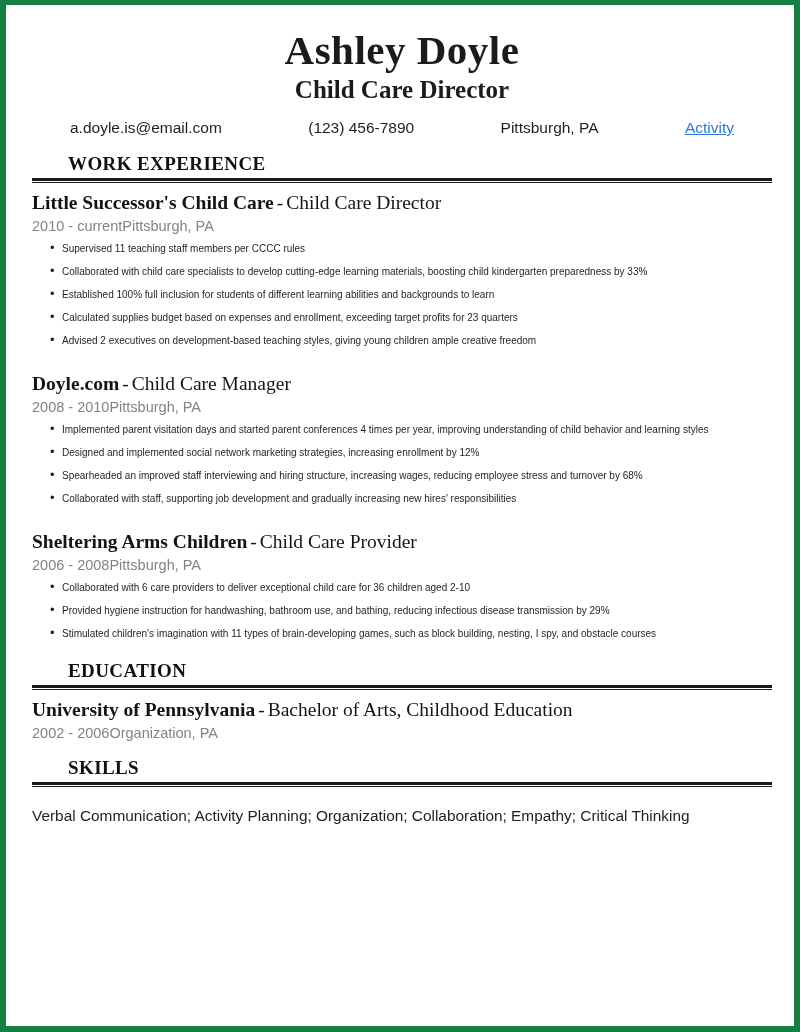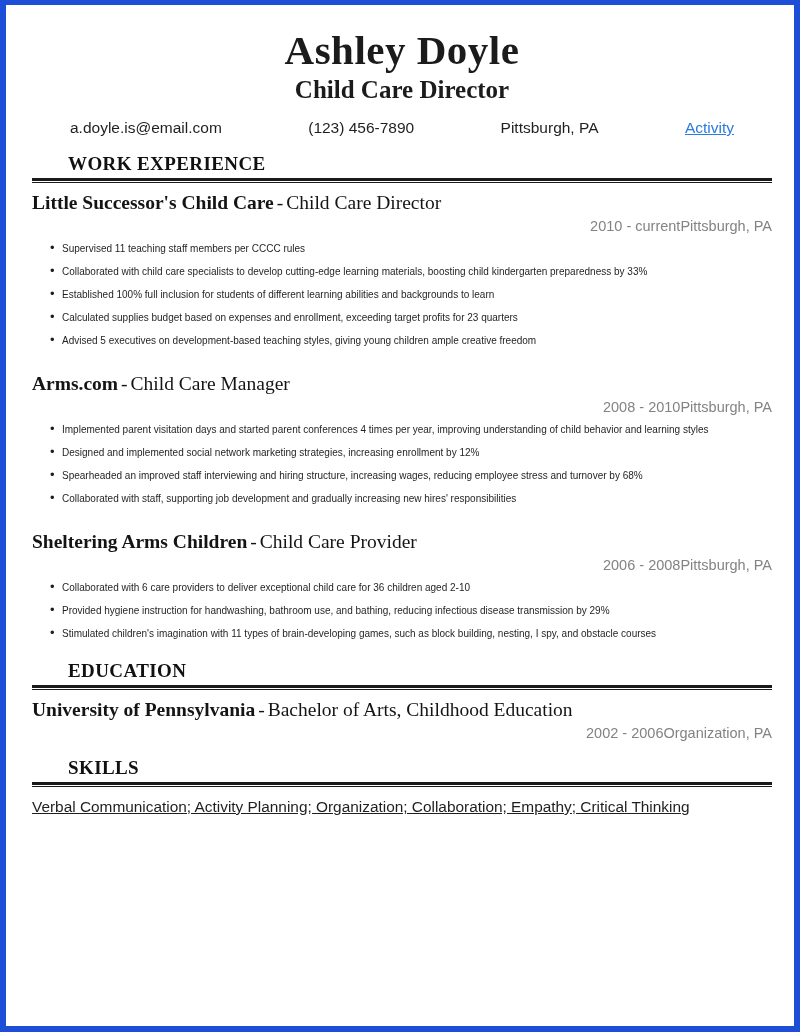--- a/index.html
+++ b/index.html
@@ -12,21 +12,21 @@
     height: 1032px;
     overflow: hidden;
     font-family: "Liberation Sans", sans-serif;
   }
 
   
   .page-frame {
     box-sizing: border-box;
     width: 800px;
     height: 1032px;
-    background: #1d4ed8;
+    background: #15803d;
     padding: 5px 6px 6px 6px;
   }
   .page {
     box-sizing: border-box;
     width: 788px;
     height: 1021px;
     background: #ffffff;
     padding: 0;
     position: relative;
   }
@@ -117,21 +117,21 @@
   .dash {
     font-weight: normal;
     padding: 0 3px;
   }
   .role {
     font-weight: normal;
   }
 
   .entry-meta {
     display: flex;
-    justify-content: flex-end;
+    justify-content: flex-start;
     align-items: baseline;
     font-size: 14.5px;
     color: #838383;
     margin-top: 3px;
   }
 
   ul.bullets {
     list-style: none;
     margin: 4px 0 0 0;
     padding: 0;
@@ -150,22 +150,21 @@
     left: 18px;
     top: -1px;
     font-size: 13px;
     color: #1f1f1f;
   }
 
   .skills-line {
     font-size: 15.4px;
     line-height: 21px;
     color: #1f1f1f;
-    margin-top: 9px;
-    text-decoration: underline;
+    margin-top: 18px;
   }
 </style>
 </head>
 <body>
 
 <div class="page-frame">
 <div class="page">
 <div class="inner">
 
   <div class="hdr">
@@ -189,27 +188,27 @@
       </div>
       <div class="entry-meta">
         <span>2010 - current</span>
         <span>Pittsburgh, PA</span>
       </div>
       <ul class="bullets">
         <li>Supervised 11 teaching staff members per CCCC rules</li>
         <li>Collaborated with child care specialists to develop cutting-edge learning materials, boosting child kindergarten preparedness by 33%</li>
         <li>Established 100% full inclusion for students of different learning abilities and backgrounds to learn</li>
         <li>Calculated supplies budget based on expenses and enrollment, exceeding target profits for 23 quarters</li>
-        <li>Advised 5 executives on development-based teaching styles, giving young children ample creative freedom</li>
+        <li>Advised 2 executives on development-based teaching styles, giving young children ample creative freedom</li>
       </ul>
     </div>
 
     <div class="entry">
       <div class="entry-heading">
-        <span class="org">Arms.com</span><span class="dash">-</span><span class="role">Child Care Manager</span>
+        <span class="org">Doyle.com</span><span class="dash">-</span><span class="role">Child Care Manager</span>
       </div>
       <div class="entry-meta">
         <span>2008 - 2010</span>
         <span>Pittsburgh, PA</span>
       </div>
       <ul class="bullets">
         <li>Implemented parent visitation days and started parent conferences 4 times per year, improving understanding of child behavior and learning styles</li>
         <li>Designed and implemented social network marketing strategies, increasing enrollment by 12%</li>
         <li>Spearheaded an improved staff interviewing and hiring structure, increasing wages, reducing employee stress and turnover by 68%</li>
         <li>Collaborated with staff, supporting job development and gradually increasing new hires' responsibilities</li>

